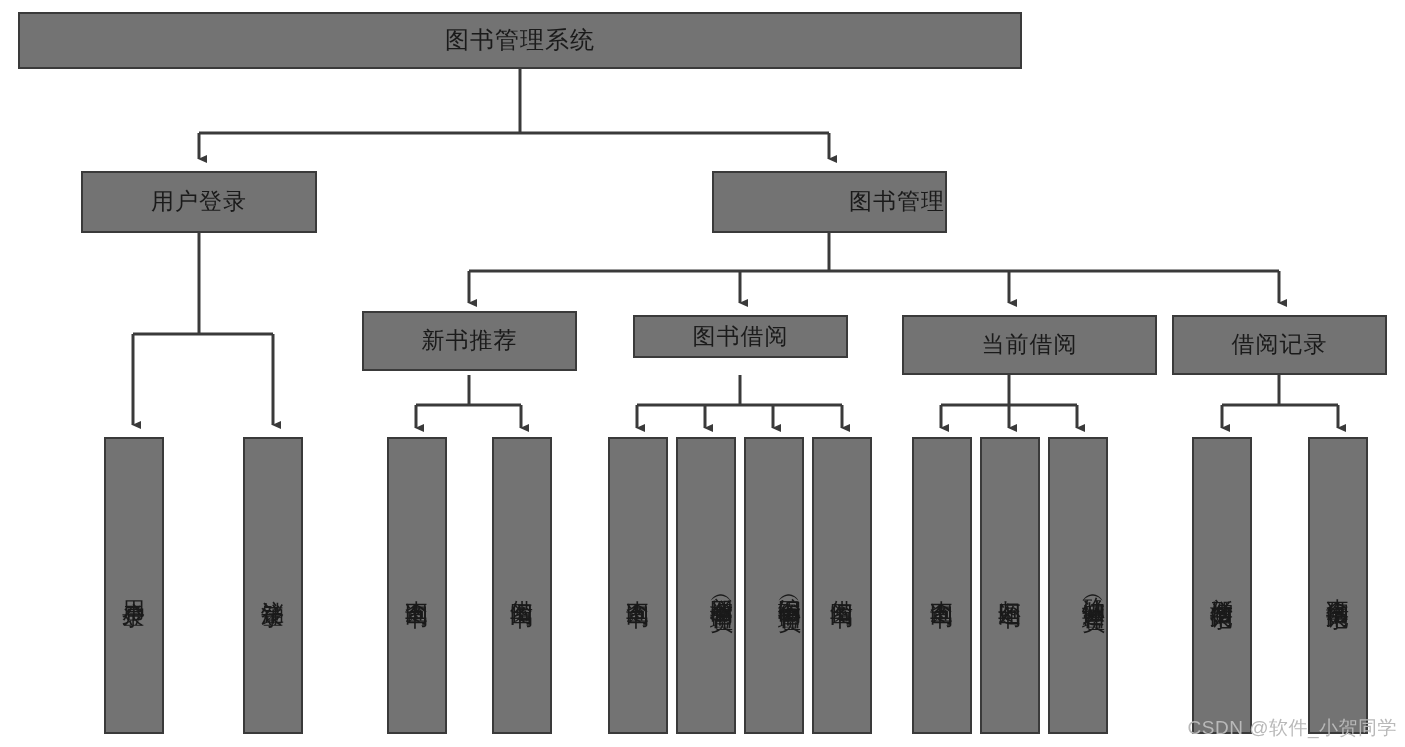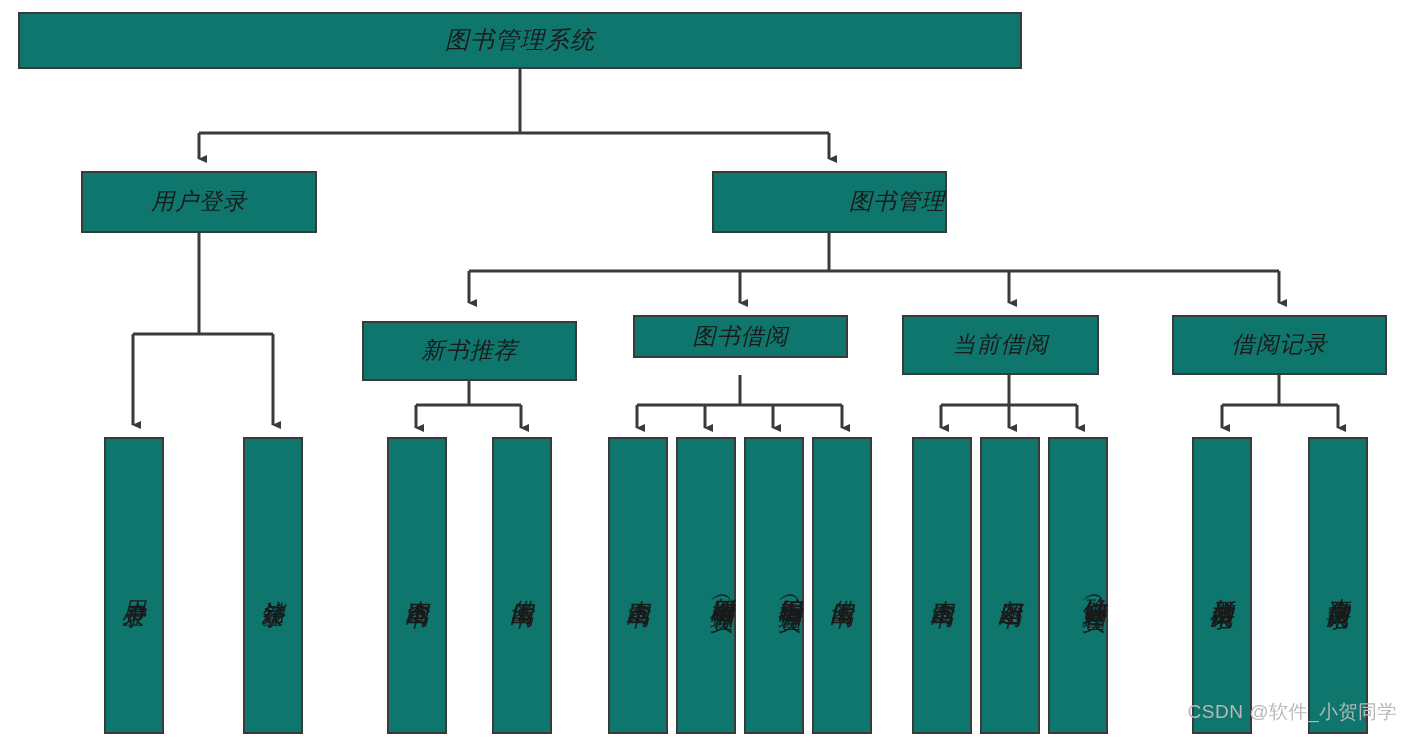--- a/index.html
+++ b/index.html
@@ -22,27 +22,26 @@
     position: absolute;
     left: 0;
     top: 0;
     width: 1405px;
     height: 747px;
     pointer-events: none;
   }
   .node {
     position: absolute;
     box-sizing: border-box;
-    background: #0f766e;
+    background: #737373;
     border: 2px solid #3a3a3a;
     display: flex;
     align-items: center;
     justify-content: center;
     color: #1a1a1a;
-    font-style: italic;
   }
   .node-h {
     font-size: 23px;
     line-height: 1.1;
     letter-spacing: 1px;
     white-space: nowrap;
   }
   .node-root {
     font-size: 24px;
   }
@@ -61,21 +60,21 @@
     padding-top: 0;
   }
   .leaf-text {
     writing-mode: vertical-rl;
     text-orientation: upright;
     display: block;
   }
   #watermark {
     position: absolute;
     right: 8px;
-    bottom: 22px;
+    bottom: 6px;
     font-size: 19px;
     color: #b9b9b9;
     white-space: nowrap;
     letter-spacing: 0.5px;
   }
 </style>
 </head>
 <body>
 
 <div id="diagram-root">
@@ -134,27 +133,27 @@
     <span>图书管理系统</span>
   </div>
 
   <div class="node node-h" style="left:81px; top:171px; width:236px; height:62px;">
     <span>用户登录</span>
   </div>
   <div class="node node-h" style="left:712px; top:171px; width:235px; height:62px;justify-content:flex-end;">
     <span>图书管理</span>
   </div>
 
-  <div class="node node-h" style="left:362px; top:321px; width:215px; height:60px;">
+  <div class="node node-h" style="left:362px; top:311px; width:215px; height:60px;">
     <span>新书推荐</span>
   </div>
   <div class="node node-h" style="left:633px; top:315px; width:215px; height:43px;">
     <span>图书借阅</span>
   </div>
-  <div class="node node-h" style="left:902px; top:315px; width:197px; height:60px;">
+  <div class="node node-h" style="left:902px; top:315px; width:255px; height:60px;">
     <span>当前借阅</span>
   </div>
   <div class="node node-h" style="left:1172px; top:315px; width:215px; height:60px;">
     <span>借阅记录</span>
   </div>
 
   <div class="node node-leaf center-v" style="left:104px; top:437px; width:60px; height:297px;">
     <span class="leaf-text">用户登录</span>
   </div>
   <div class="node node-leaf center-v" style="left:243px; top:437px; width:60px; height:297px;">

